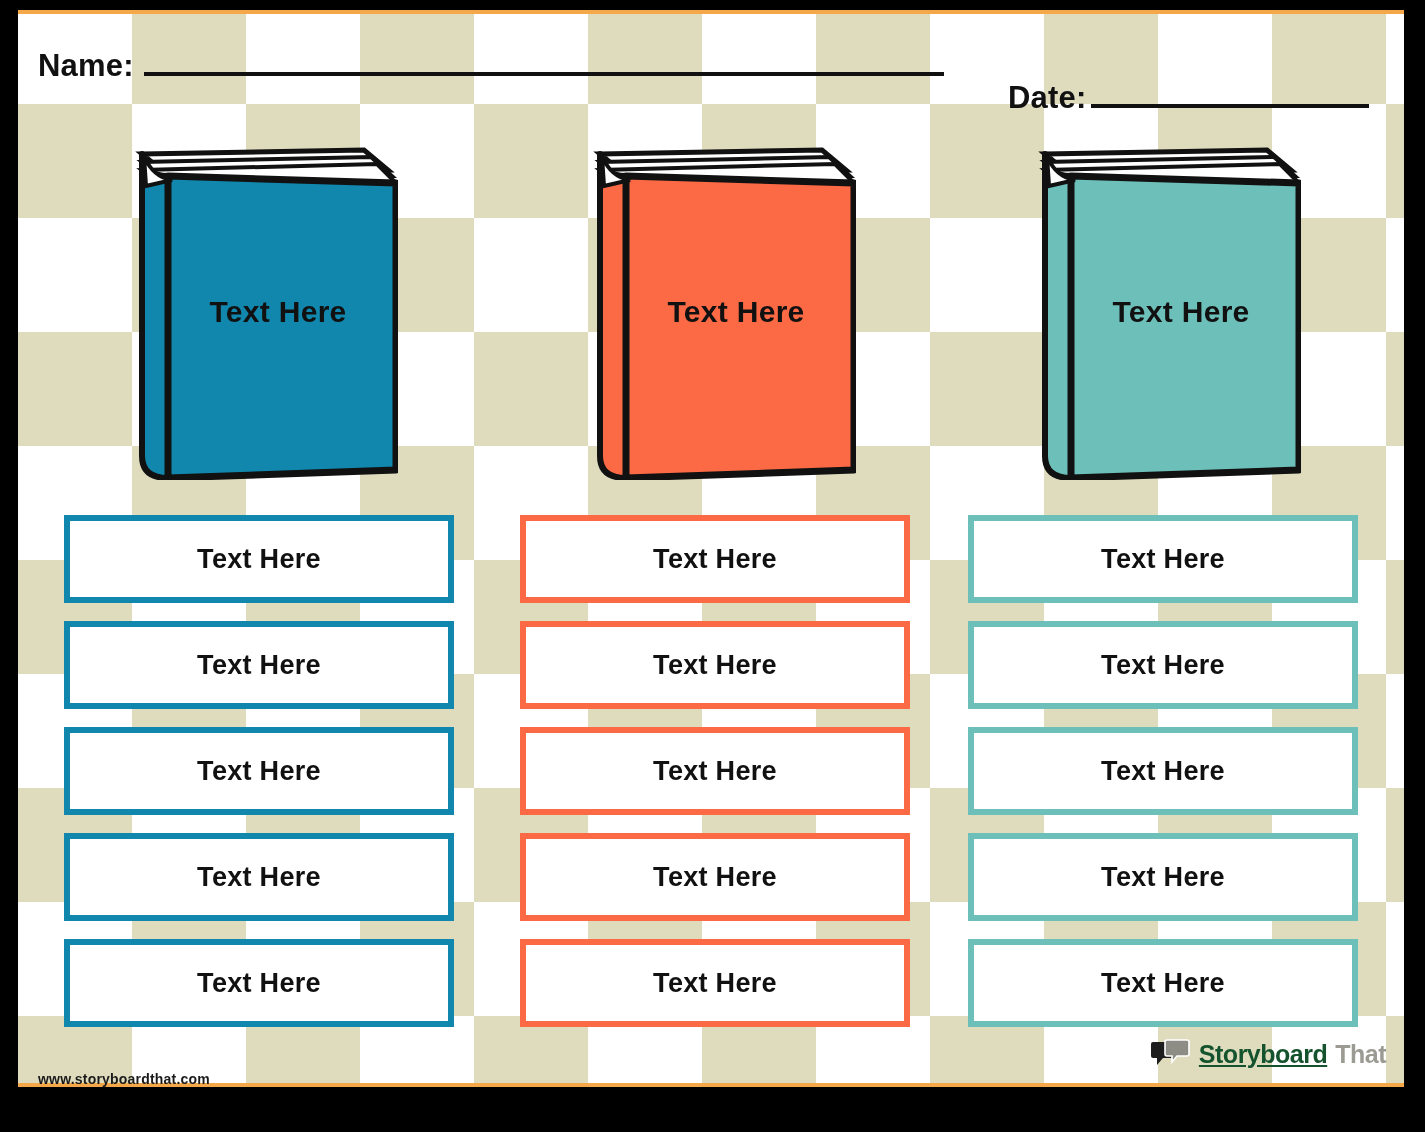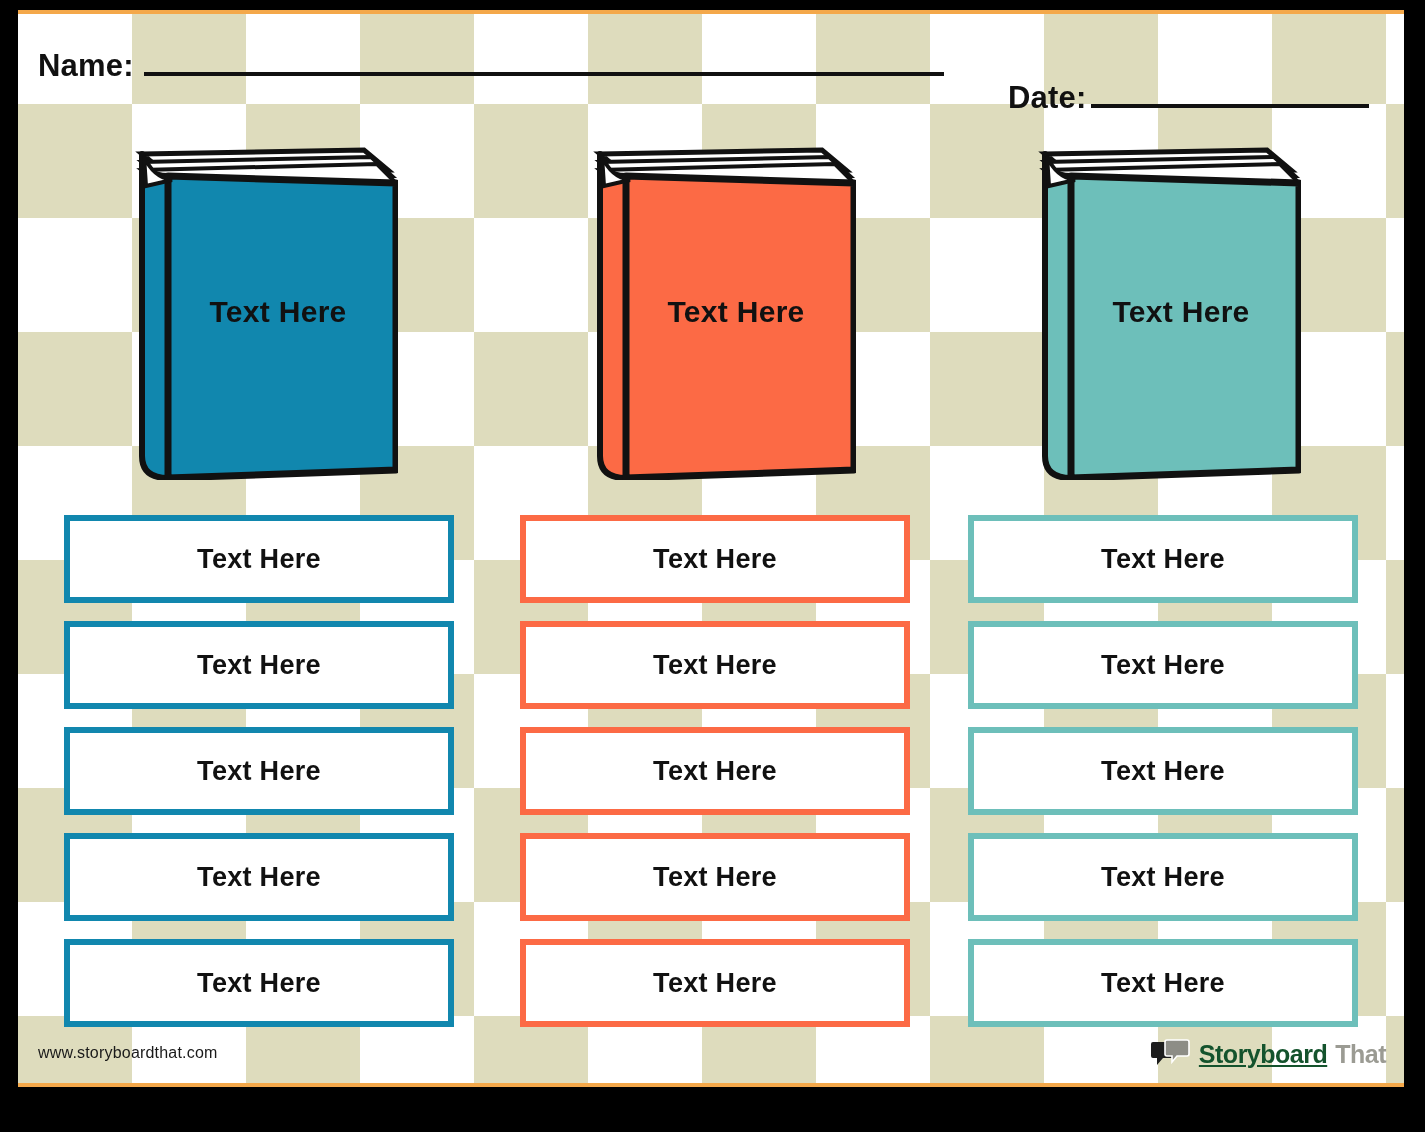--- a/index.html
+++ b/index.html
@@ -141,23 +141,23 @@
     font-size: 27px;
     font-weight: bold;
     color: #111111;
     letter-spacing: 0.3px;
   }
 
   
   #footer-url {
     position: absolute;
     left: 20px;
-    bottom: 25px;
-    font-size: 16px;
-    font-weight: normal;
+    bottom: 0;
+    font-size: 14px;
+    font-weight: bold;
     color: #1a1a1a;
     letter-spacing: 0.2px;
   }
   #logo {
     position: absolute;
     right: 18px;
     bottom: 18px;
     display: flex;
     align-items: center;
     gap: 8px;

